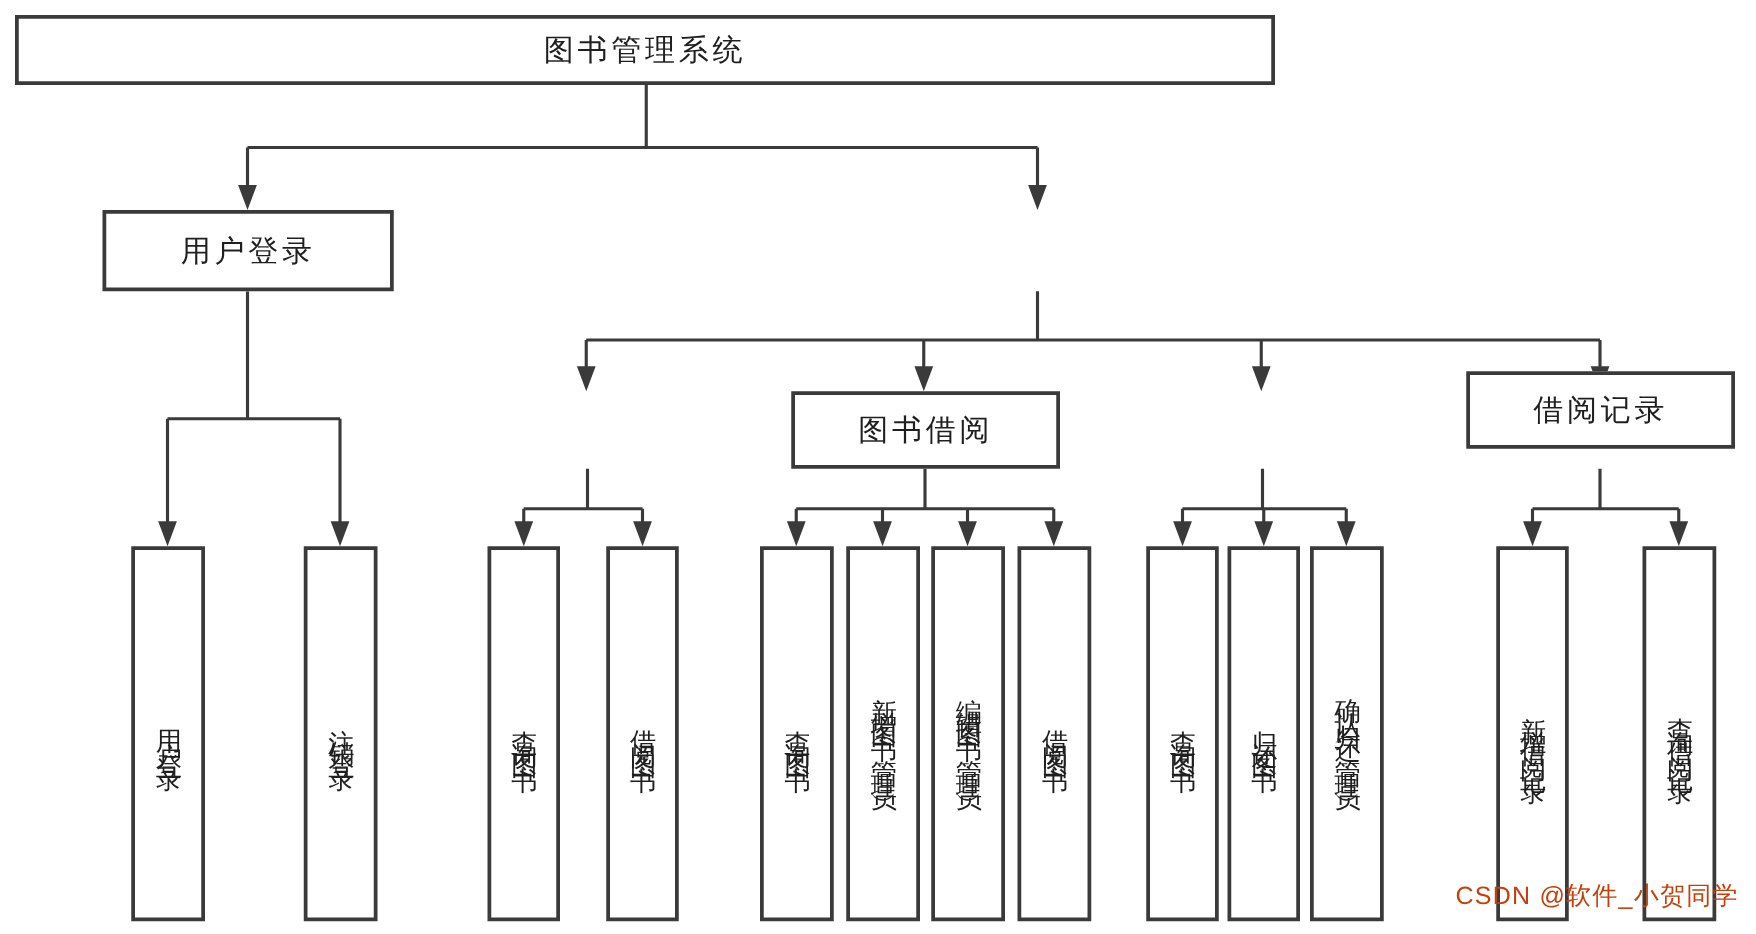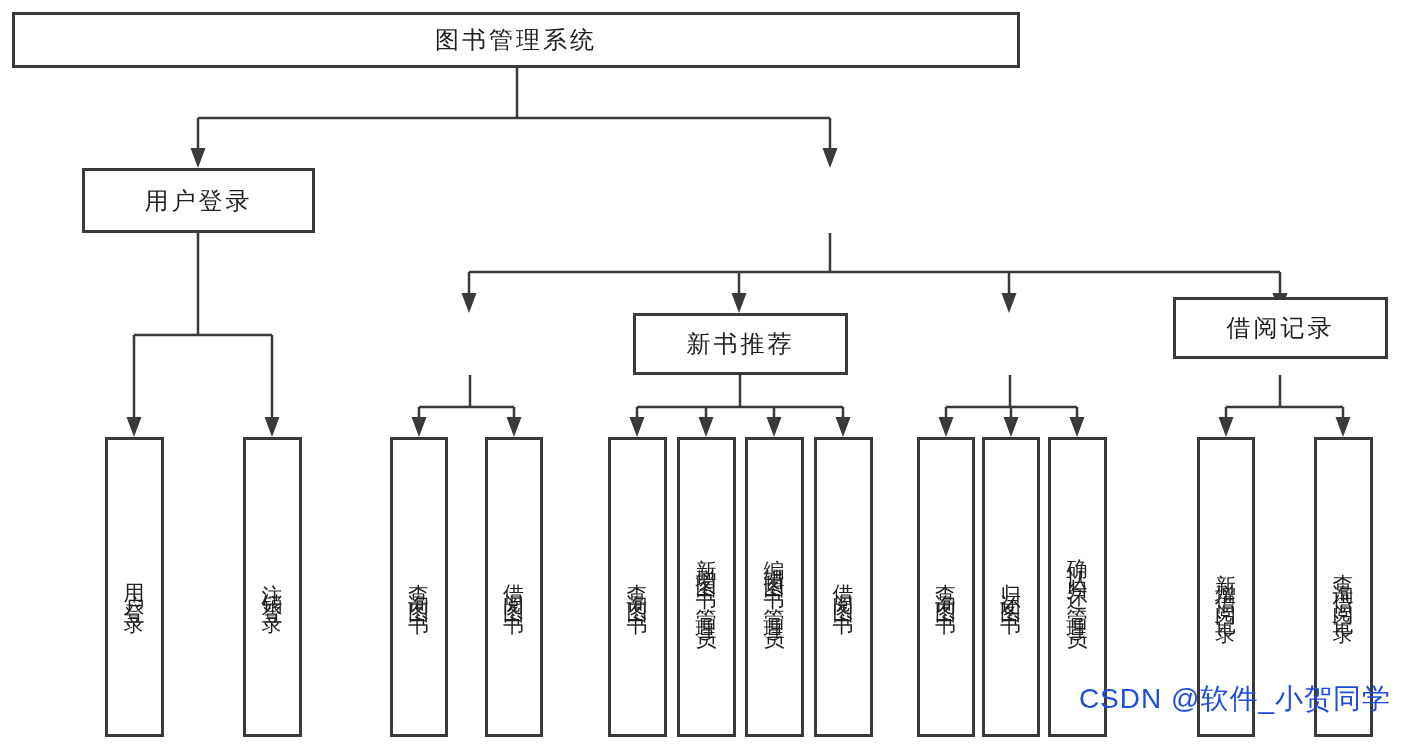--- a/index.html
+++ b/index.html
@@ -35,24 +35,24 @@
     writing-mode: vertical-lr;
     text-orientation: mixed;
     font-size: 21px;
     line-height: 1;
     letter-spacing: 10px;
     color: #1f1f1f;
   }
   .watermark {
     position: absolute;
     right: 14px;
-    bottom: 23px;
-    font-size: 28px;
+    bottom: 11px;
+    font-size: 20px;
     letter-spacing: 1px;
-    color: #1d4ed8;
+    color: #c2410c;
     z-index: 5;
     white-space: nowrap;
   }
 </style>
 </head>
 <body>
 
 <div class="stage">
 
   <svg class="wires" viewBox="0 0 1405 747" aria-hidden="true">
@@ -83,21 +83,21 @@
       <polygon points="1069.5,417 1084.5,417 1077,437"></polygon>
       <polygon points="1218.5,417 1233.5,417 1226,437"></polygon>
       <polygon points="1335.5,417 1350.5,417 1343,437"></polygon>
     </g>
   </svg>
 
   <div class="node h" style="left:12px; top:12px; width:1008px; height:56px">图书管理系统</div>
 
   <div class="node h" style="left:82px; top:168px; width:233px; height:65px">用户登录</div>
 
-  <div class="node h" style="left:633px; top:313px; width:215px; height:62px">新书推荐</div>
+  <div class="node h" style="left:633px; top:313px; width:215px; height:62px">图书借阅</div>
   <div class="node h" style="left:1173px; top:297px; width:215px; height:62px">借阅记录</div>
 
   <div class="node v" style="left:105px; top:437px; width:59px; height:300px">
     <span class="vtext">用户登录</span>
   </div>
   <div class="node v" style="left:243px; top:437px; width:59px; height:300px">
     <span class="vtext">注销登录</span>
   </div>
 
   <div class="node v" style="left:390px; top:437px; width:58px; height:300px">

